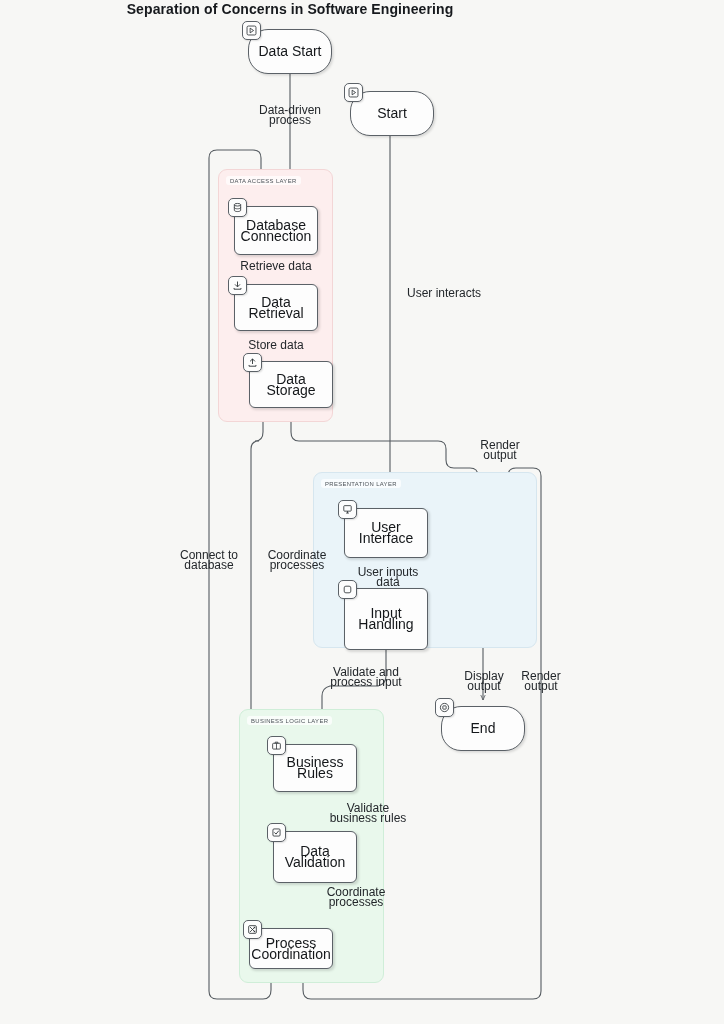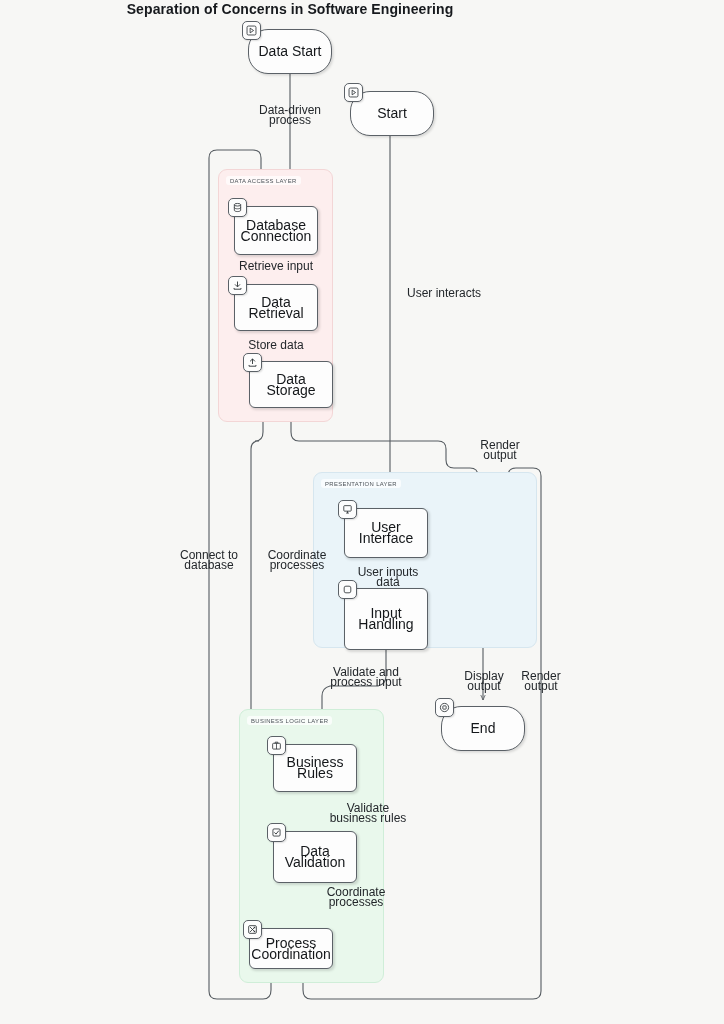--- a/index.html
+++ b/index.html
@@ -218,21 +218,21 @@
           <circle cx="8" cy="8" r="6" fill="none" stroke="#2b3034" stroke-width="1.2"></circle>
           <rect x="5.6" y="5.6" width="4.8" height="4.8" rx="0.8" fill="none" stroke="#2b3034" stroke-width="1.2"></rect>
         </svg>
     </span>
     <span>End</span>
   </div>
 
   <div class="edgelbl" style="left:252px;top:106px;width:76px;">Data-driven
 process</div>
 
-  <div class="edgelbl" style="left:238px;top:262px;width:76px;">Retrieve input</div>
+  <div class="edgelbl" style="left:238px;top:262px;width:76px;">Retrieve data</div>
 
   <div class="edgelbl" style="left:238px;top:341px;width:76px;text-align:center;">Store data</div>
 
   <div class="edgelbl" style="left:406px;top:289px;width:76px;">User interacts</div>
 
   <div class="edgelbl" style="left:348px;top:568px;width:80px;">User inputs data</div>
 
   <div class="edgelbl" style="left:326px;top:668px;width:80px;">Validate and
 process input</div>
 

